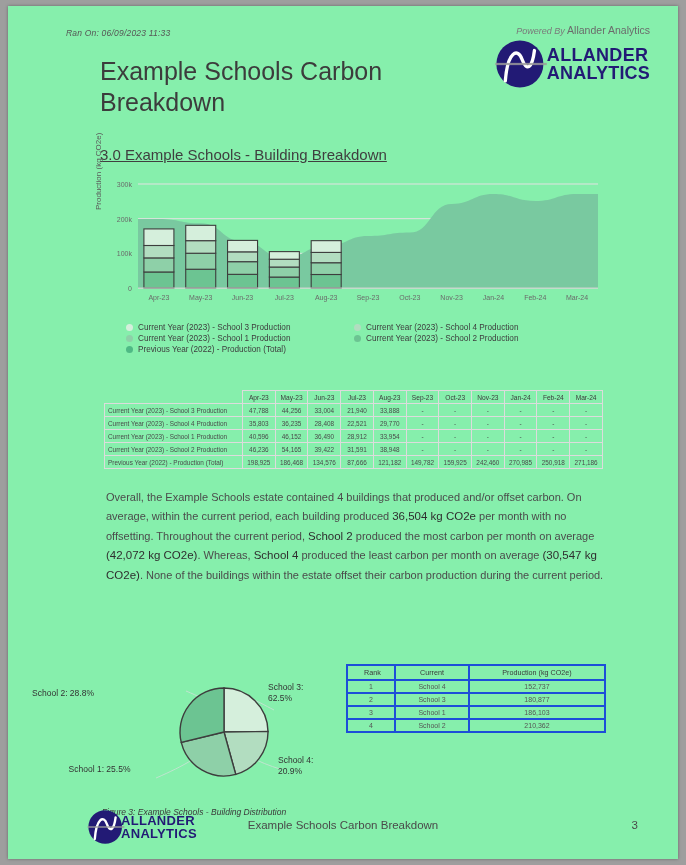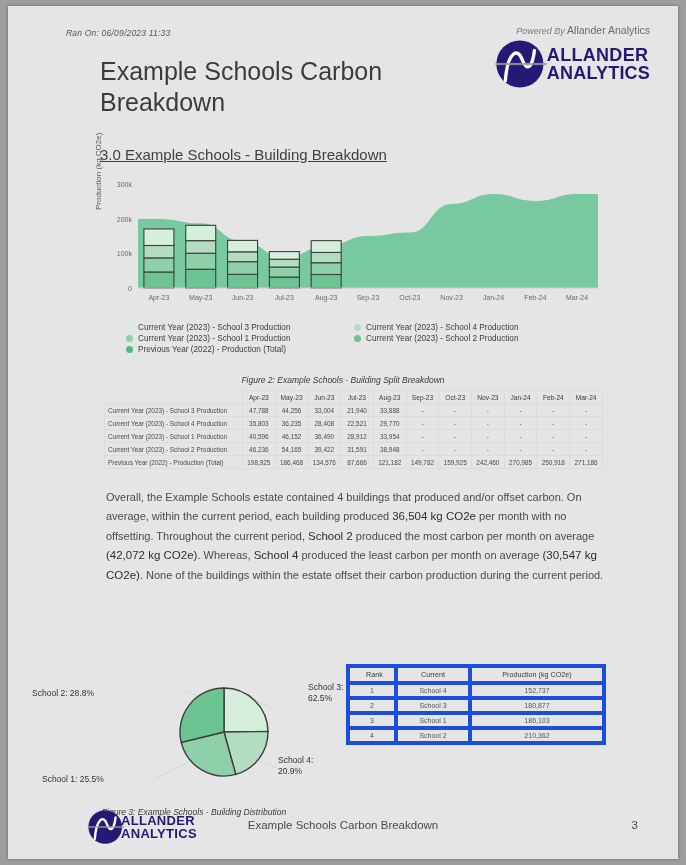--- a/index.html
+++ b/index.html
@@ -6,21 +6,21 @@
   html, body { margin: 0; padding: 0; }
   body {
     width: 686px; height: 865px;
     background: #9e9e9e;
     font-family: "Liberation Sans", sans-serif;
     overflow: hidden;
   }
   .page {
     position: absolute; left: 8px; top: 6px;
     width: 670px; height: 853px;
-    background: #e5e5e5;
+    background: #86efac;
     box-shadow: 0 0 3px rgba(0,0,0,.35);
     overflow: hidden;
   }
 
   
   .ran-on {
     position: absolute; left: 58px; top: 22px;
     font-size: 8.5px; font-style: italic; color: #555;
     letter-spacing: .2px;
   }
@@ -103,21 +103,21 @@
   .pie-box { position: absolute; left: 80px; top: 650px; width: 250px; height: 140px; }
   .pie-lab { position: absolute; font-size: 8.5px; color: #333; line-height: 1.25; }
 
   
   .ltable-title { position: absolute; left: 338px; top: 644px; width: 260px; text-align: center; }
   .ltable {
     position: absolute; left: 338px; top: 658px; width: 260px;
     border-collapse: collapse; font-size: 7px; color: #555; table-layout: fixed;
   }
   .ltable th, .ltable td {
-    border: 4px solid #1d4ed8; text-align: center; padding: 2px 16px; height: 13px; font-weight: normal;
+    border: 2px solid #1d4ed8; text-align: center; padding: 2px 16px; height: 13px; font-weight: normal;
   }
   .ltable th { color: #3a3a3a; font-size: 7.2px; }
   .ltable .c-rank { width: 48px; }
   .ltable .c-bld { width: 74px; }
 
   
   .footer { position: absolute; left: 0; right: 0; bottom: 10px; height: 44px; }
   .footer-logo { position: absolute; left: 78px; top: 2px; display: flex; align-items: center; }
   .footer-logo .logo-mark { width: 40px; height: 40px; }
   .footer-logo .logo-text { font-size: 13px; margin-left: -5px; }
@@ -225,21 +225,20 @@
         <span class="dot" style="background:#b2ddc0"></span>
         <span>Current Year (2023) - School 4 Production</span>
       </div>
       <div class="leg-item">
         <span class="dot" style="background:#6cc492"></span>
         <span>Current Year (2023) - School 2 Production</span>
       </div>
     </div>
   </div>
 
-  <div class="cap" id="fig2-cap">Figure 2: Example Schools - Building Split Breakdown</div>
 
   <table class="dtable">
     <thead>
       <tr id="split-head-row">
           <th class="rowlab corner"></th>
           <th>Apr-23</th>
           <th>May-23</th>
           <th>Jun-23</th>
           <th>Jul-23</th>
           <th>Aug-23</th>
@@ -337,29 +336,29 @@
       <path d="M160 100 C 172 106, 182 110, 192 113" fill="none" stroke="#bfe4cf" stroke-width="1"></path>
       <path d="M68 122 C 82 116, 94 110, 104 104" fill="none" stroke="#bfe4cf" stroke-width="1"></path>
       <g id="pie-slices" transform="translate(136,76)">
           <path d="M 0 0 L 0.00 -44.00 A 44 44 0 0 1 44.00 -0.55 Z" fill="#d5efdc" stroke="#3d3d3d" stroke-width="1.4"></path>
           <path d="M 0 0 L 44.00 -0.55 A 44 44 0 0 1 11.74 42.40 Z" fill="#b2ddc0" stroke="#3d3d3d" stroke-width="1.4"></path>
           <path d="M 0 0 L 11.74 42.40 A 44 44 0 0 1 -42.75 10.41 Z" fill="#8ed0a8" stroke="#3d3d3d" stroke-width="1.4"></path>
           <path d="M 0 0 L -42.75 10.41 A 44 44 0 0 1 -0.00 -44.00 Z" fill="#6cc492" stroke="#3d3d3d" stroke-width="1.4"></path>
         </g>
     </svg>
     <div class="pie-lab" style="left:-75px; top:32px; width:100px; text-align:center;">School 2: 28.8%</div>
-    <div class="pie-lab" style="left:180px; top:26px; width:70px;margin-left:40px;">
+    <div class="pie-lab" style="left:180px; top:26px; width:70px;">
       <span>School 3:</span><br>
       <span>62.5%</span>
     </div>
     <div class="pie-lab" style="left:190px; top:99px; width:70px;">
       <span>School 4:</span><br>
       <span>20.9%</span>
     </div>
-    <div class="pie-lab" style="left:-46px; top:118px; width:115px; text-align:left;">School 1: 25.5%</div>
+    <div class="pie-lab" style="left:-46px; top:108px; width:115px; text-align:center;">School 1: 25.5%</div>
   </div>
 
   <div class="cap" id="fig3-cap">Figure 3: Example Schools - Building Distribution</div>
 
   <table class="ltable">
     <thead>
       <tr>
         <th class="c-rank">Rank</th>
         <th class="c-bld">Current</th>
         <th>Production (kg CO2e)</th>

